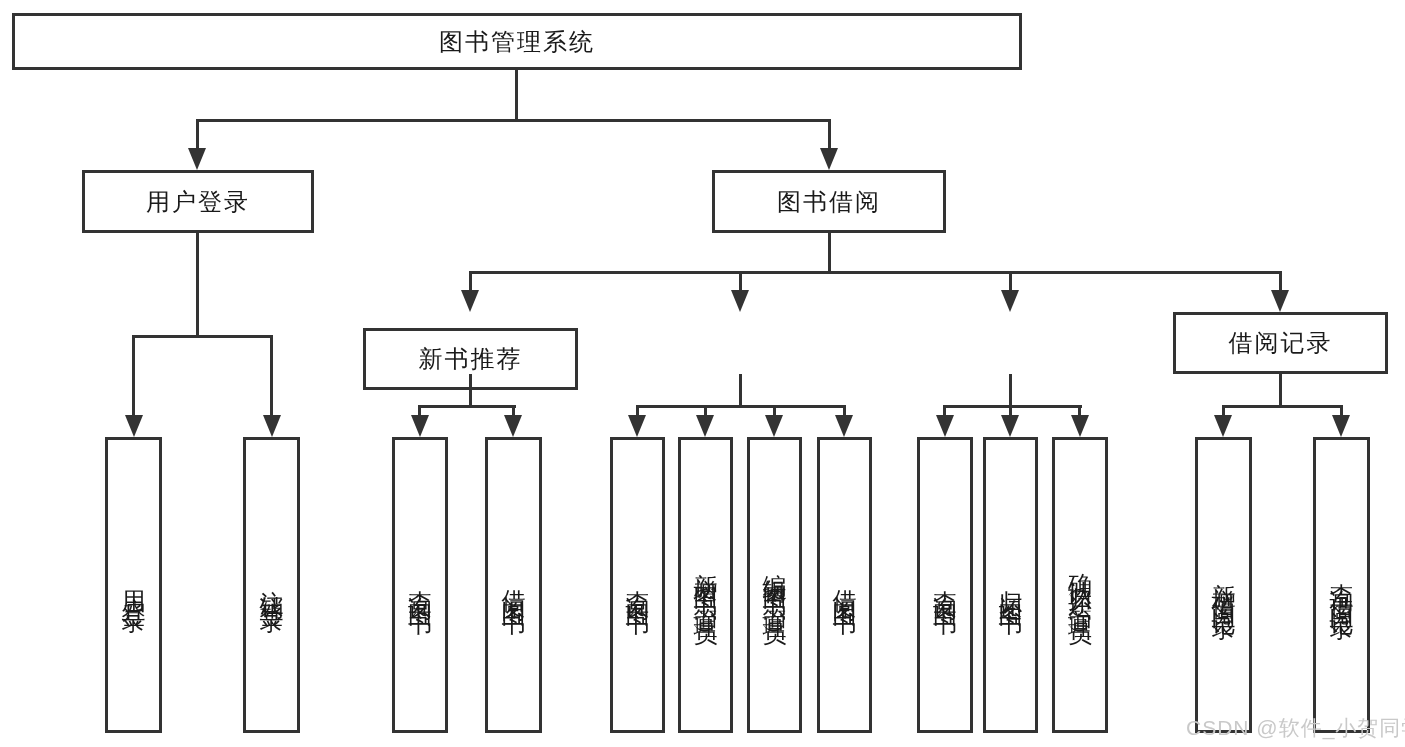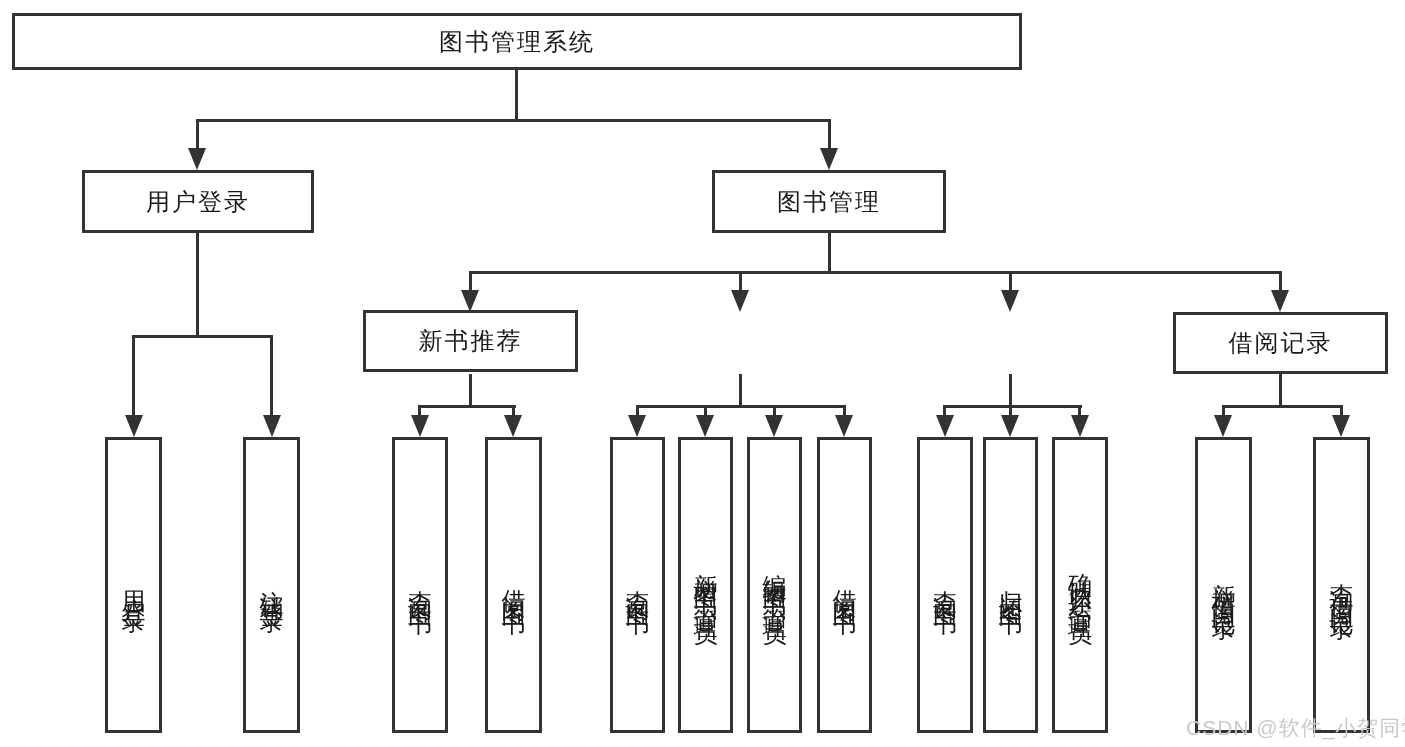--- a/index.html
+++ b/index.html
@@ -47,23 +47,23 @@
   }
 </style>
 </head>
 <body>
 
 <div id="canvas">
 
   <div class="node" style="left:12px;top:13px;width:1010px;height:57px;">图书管理系统</div>
 
   <div class="node" style="left:82px;top:170px;width:232px;height:63px;">用户登录</div>
-  <div class="node" style="left:712px;top:170px;width:234px;height:63px;">图书管理</div>
+  <div class="node" style="left:712px;top:170px;width:234px;height:63px;">图书借阅</div>
 
-  <div class="node" style="left:363px;top:310px;width:215px;height:62px;">新书推荐</div>
+  <div class="node" style="left:363px;top:328px;width:215px;height:62px;">新书推荐</div>
   <div class="node" style="left:1173px;top:312px;width:215px;height:62px;">借阅记录</div>
 
   <div class="node leaf" style="left:105px;top:437px;width:57px;height:296px;">用户登录</div>
   <div class="node leaf" style="left:243px;top:437px;width:57px;height:296px;">注销登录</div>
 
   <div class="node leaf" style="left:392px;top:437px;width:56px;height:296px;">查询图书</div>
   <div class="node leaf" style="left:485px;top:437px;width:57px;height:296px;">借阅图书</div>
 
   <div class="node leaf" style="left:610px;top:437px;width:55px;height:296px;">查询图书</div>
   <div class="node leaf" style="left:678px;top:437px;width:55px;height:296px;">新增图书（管理员）</div>

